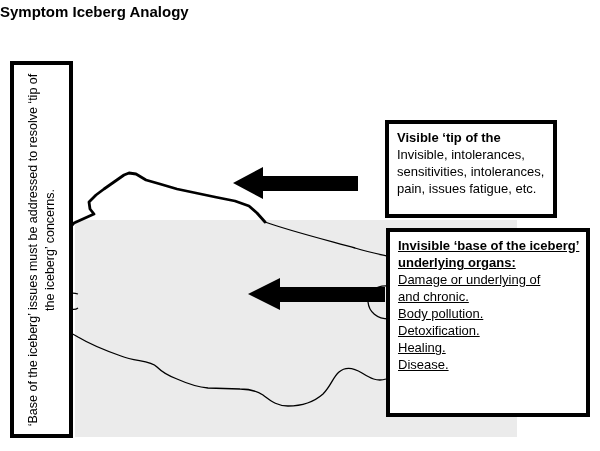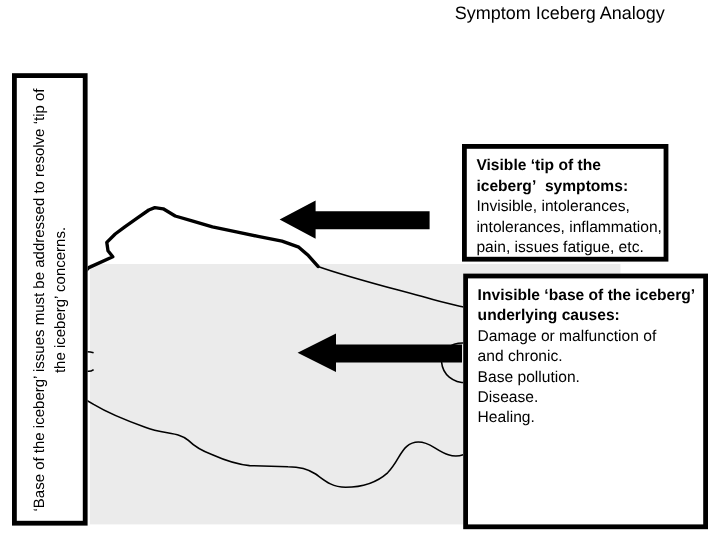--- a/index.html
+++ b/index.html
@@ -3,22 +3,22 @@
 <meta charset="utf-8">
 <style>
   html,body{margin:0;padding:0;}
   body{
     width:600px;height:451px;position:relative;background:#ffffff;
     font-family:"Liberation Sans", sans-serif;color:#000;overflow:hidden;
   }
   *{box-sizing:border-box;}
 
   .title{
-    position:absolute;top:3px;left:0;width:554px;text-align:right;
-    font-size:15px;font-weight:normal;
+    position:absolute;top:3px;left:0;width:554px;text-align:left;
+    font-size:15px;font-weight:bold;
   }
 
   svg.diagram{position:absolute;left:0;top:0;}
 
   
   .left-note-box{
     position:absolute;left:10px;top:61px;width:63px;height:377px;
     border:4px solid #000;background:#fff;
   }
   .left-note-rotator{
@@ -31,21 +31,21 @@
   .left-note-rotator span{display:block;white-space:nowrap;}
 
   
   .callout{
     position:absolute;border:4px solid #000;background:#fff;
     font-size:13px;line-height:17px;padding:5px 8px 4px 8px;
   }
   .callout .line{display:block;white-space:nowrap;}
   .callout .bold{font-weight:bold;}
   .tip-box{left:385px;top:120px;width:172px;height:98px;}
-  .base-box{left:386px;top:228px;width:204px;height:213px;}
+  .base-box{left:386px;top:228px;width:204px;height:189px;text-decoration:underline;}
 </style>
 </head>
 <body>
 
 <svg class="diagram" width="600" height="451" viewBox="0 0 600 451">
 
   <rect x="75" y="220" width="442" height="217" fill="#ebebeb"></rect>
 
   <path d="M 62,236 L 74,223 L 94,214 L 90,209 L 89,202 L 96,195 L 104,189 L 114,182 L 124,175 L 129,173 L 136,174 L 146,180 L 160,184 L 177,189 L 196,193 L 215,197 L 235,201 L 249,206 L 257,213 L 265,222" fill="none" stroke="#000" stroke-width="2.8" stroke-linejoin="round" stroke-linecap="round"></path>
 
@@ -68,27 +68,27 @@
 
 <div class="left-note-box">
   <div class="left-note-rotator">
     <span>‘Base of the iceberg’ issues must be addressed to resolve ‘tip of</span>
     <span>the iceberg’ concerns.</span>
   </div>
 </div>
 
 <div class="callout tip-box">
   <span class="line bold">Visible ‘tip of the</span>
-  <span class="line bold">iceberg’&nbsp;&nbsp;symptoms:</span>
   <span class="line">Invisible, intolerances,</span>
-  <span class="line">intolerances, inflammation,</span>
+  <span class="line">sensitivities, intolerances,</span>
   <span class="line">pain, issues fatigue, etc.</span>
 </div>
 
 <div class="callout base-box">
   <span class="line bold">Invisible ‘base of the iceberg’</span>
-  <span class="line bold">underlying causes:</span>
-  <span class="line">Damage or malfunction of</span>
+  <span class="line bold">underlying organs:</span>
+  <span class="line">Damage or underlying of</span>
   <span class="line">and chronic.</span>
-  <span class="line">Base pollution.</span>
+  <span class="line">Body pollution.</span>
+  <span class="line">Detoxification.</span>
+  <span class="line">Healing.</span>
   <span class="line">Disease.</span>
-  <span class="line">Healing.</span>
 </div>
 
 </body></html>

